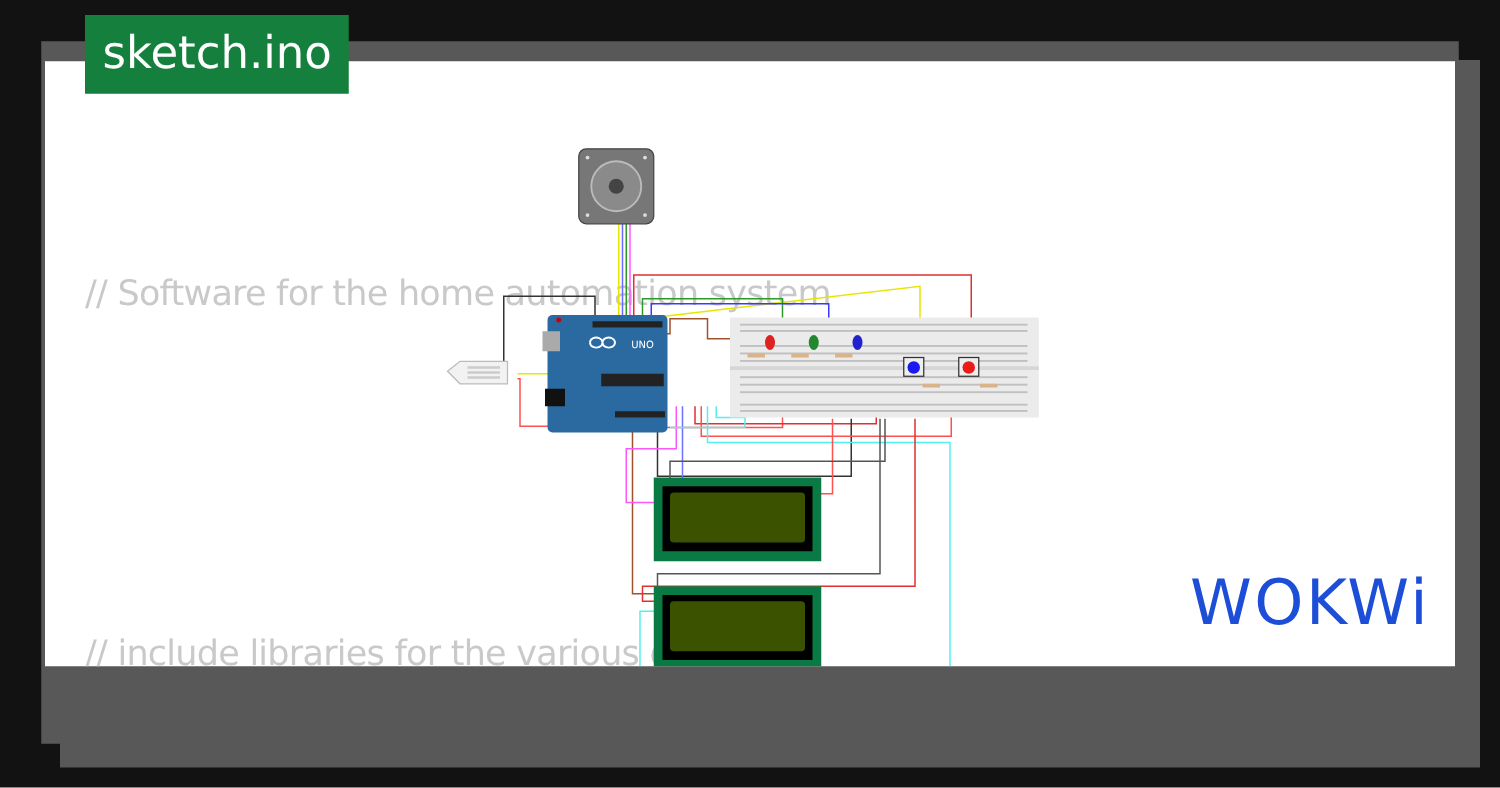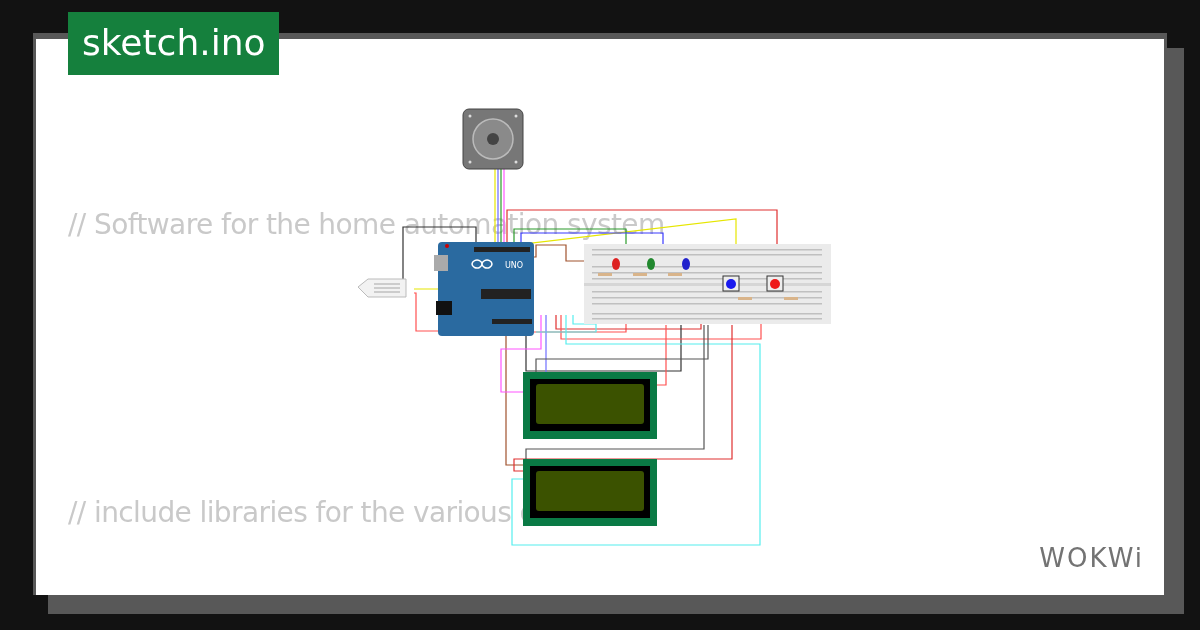--- a/index.html
+++ b/index.html
@@ -1,24 +1,24 @@
 <!DOCTYPE html>
 <html><head>
 <meta charset="utf-8">
 <style>
   html, body { margin:0; padding:0; }
   body { width:1200px; height:630px; background:#121212; position:relative; overflow:hidden; font-family:"DejaVu Sans", sans-serif; }
   .shadow { position:absolute; left:48px; top:48px; width:1136px; height:566px; background:#585858; }
   .card { position:absolute; left:33px; top:33px; width:1134px; height:562px; background:#585858; }
-  .card-inner { position:absolute; left:3px; top:6px; width:1128px; height:556px; background:#ffffff; overflow:hidden; }
+  .card-inner { position:absolute; left:3px; top:16px; width:1128px; height:484px; background:#ffffff; overflow:hidden; }
   .file-tab { position:absolute; left:68px; top:12px; height:63px; padding:0 14px; background:#15803d; color:#ffffff; font-family:"DejaVu Sans", sans-serif; font-size:36px; line-height:62px; z-index:5; }
   .code { position:absolute; left:32px; top:66px; margin:0; color:#c9c9c9; font-family:"DejaVu Sans", sans-serif; font-size:28px; line-height:48px; white-space:pre; letter-spacing:-0.6px; }
   .code .line { display:block; height:48px; }
   .circuit { position:absolute; left:0; top:0; width:1128px; height:556px; }
-  .logo { position:absolute; right:20px; bottom:22px; font-family:"DejaVu Sans", sans-serif; font-size:26px; color:#737373; letter-spacing:2px; }
+  .logo { position:absolute; right:20px; bottom:22px; font-family:"DejaVu Sans", sans-serif; font-size:50px; color:#1d4ed8; letter-spacing:2px; }
 </style>
 </head>
 <body>
 
 <div class="shadow"></div>
 <div class="card">
   <div class="card-inner">
     <div class="code">
       <span class="line">// Software for the home automation system</span>
       <span class="line"></span>

